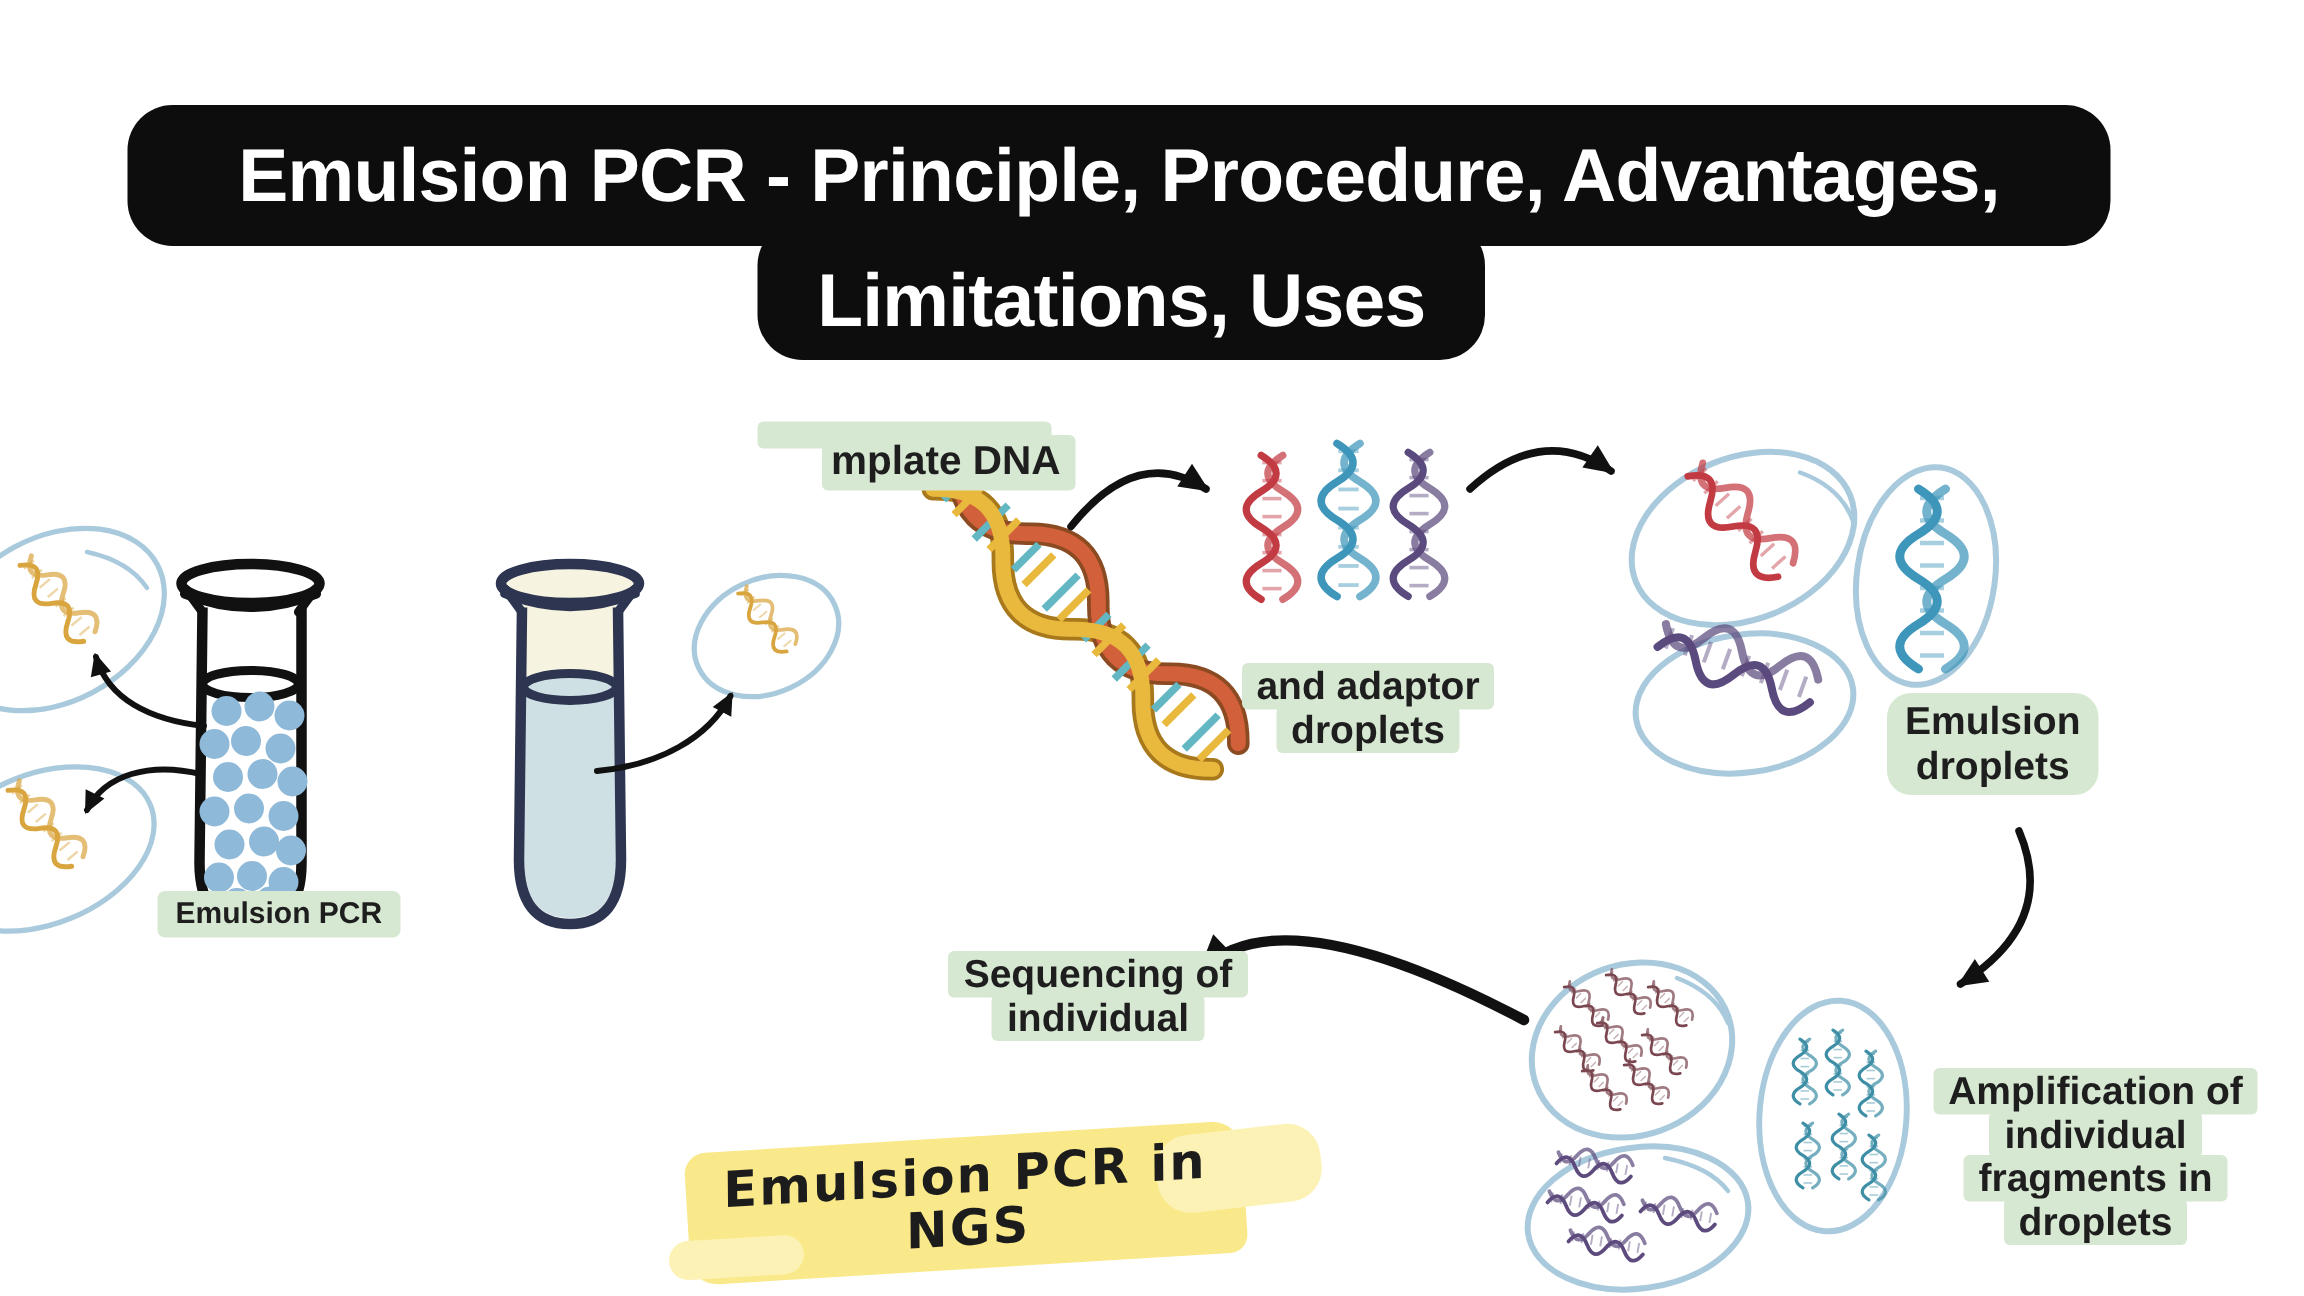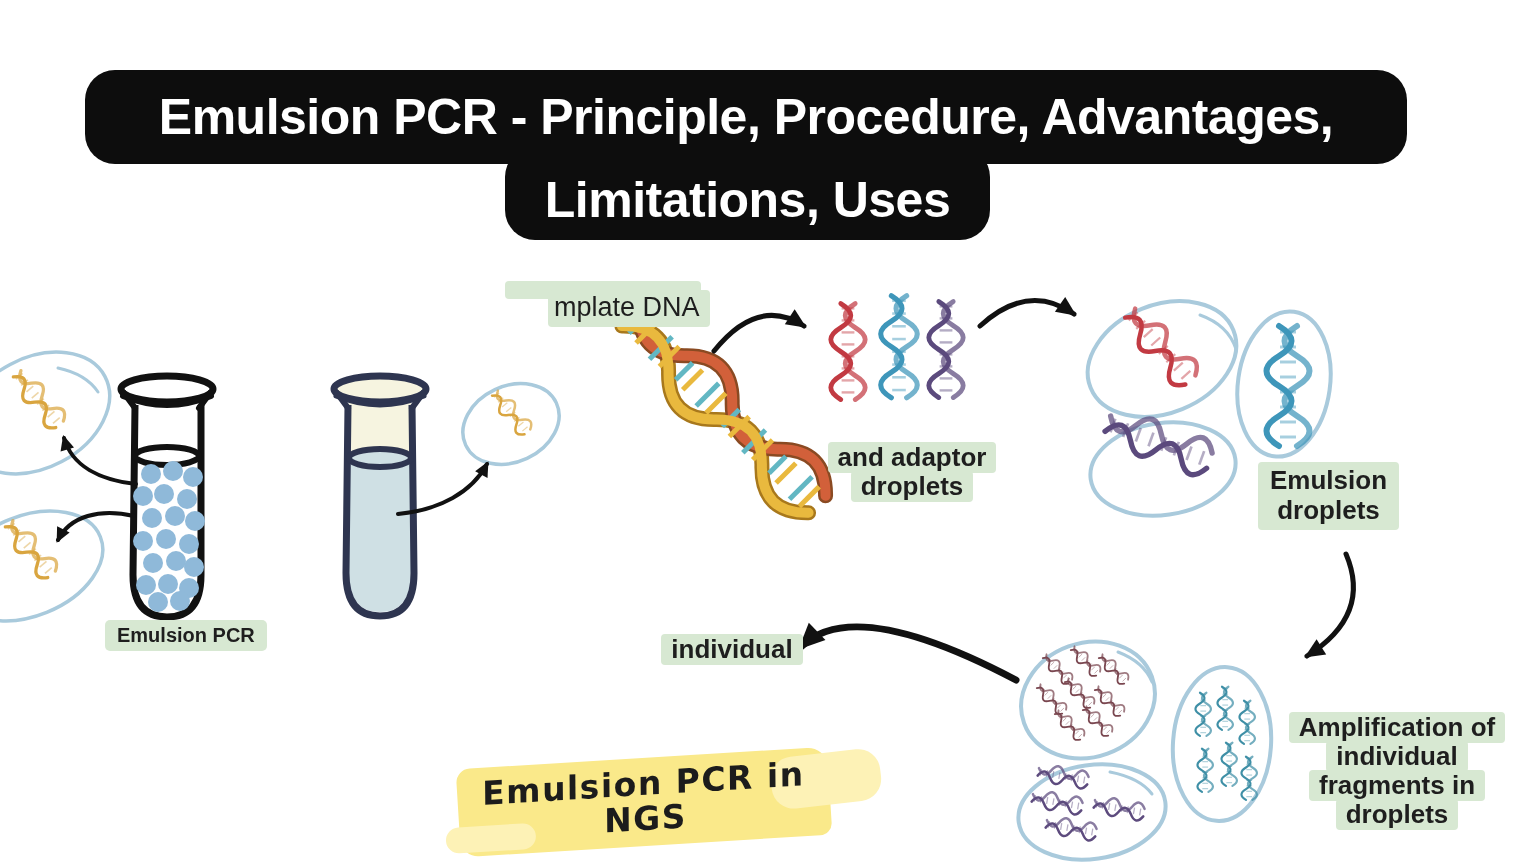--- a/index.html
+++ b/index.html
@@ -11,30 +11,30 @@
   .banner1{left:85px;top:70px;width:1322px;height:94px;}
   .banner2{left:505px;top:147px;width:485px;height:93px;}
   .banner-text{color:var(--banner-text);font-weight:700;font-size:50px;letter-spacing:-0.5px;
                white-space:nowrap;}
   .banner2 .banner-text{padding-top:12px;}
   
   .steplabel{position:absolute;display:flex;flex-direction:column;align-items:center;
              font-weight:700;font-size:26px;color:var(--label-text);line-height:1.12;}
   .steplabel span{background:var(--label-bg);padding:1px 10px;margin-top:-2px;
                   border-radius:4px;white-space:nowrap;}
-  .label-box{position:absolute;background:var(--label-bg);border-radius:4px;
+  .label-box{position:absolute;background:var(--label-bg);border-radius:16px;
              color:var(--label-text);font-weight:700;text-align:center;line-height:1.15;}
   .tube-label{font-size:20px;padding:4px 12px;border-radius:5px;white-space:nowrap;}
   .droplets-label{left:1258px;top:462px;font-size:26px;padding:4px 12px;}
   
   .tdna{position:absolute;left:505px;top:281px;}
   .tdna .strip{position:absolute;left:0;top:0;width:196px;height:18px;
                background:var(--label-bg);border-radius:4px;}
   .tdna .boxpart{position:absolute;left:43px;top:9px;background:var(--label-bg);
-                 border-radius:4px;padding:2px 10px 4px 6px;font-weight:400;font-size:27px;
+                 border-radius:4px;padding:2px 10px 4px 6px;font-weight:700;font-size:27px;
                  color:var(--label-text);white-space:nowrap;}
   
   .ngs{position:absolute;left:458px;top:758px;width:372px;height:88px;
        background:var(--highlight-yellow);border-radius:14px 20px 12px 18px;
        transform:rotate(-3.5deg);display:flex;flex-direction:column;align-items:center;
        justify-content:center;}
   .ngs::before{content:"";position:absolute;right:-52px;top:6px;width:110px;height:52px;
        background:#fdf2b6;border-radius:22px;transform:rotate(-3deg);z-index:-1;}
   .ngs::after{content:"";position:absolute;left:-14px;bottom:4px;width:90px;height:26px;
        background:#fdf2b6;border-radius:14px;z-index:-1;}
@@ -219,21 +219,21 @@
     </g>
   </svg>
 
   <div class="banner banner2">
     <div class="banner-text">Limitations, Uses</div>
   </div>
   <div class="banner banner1">
     <div class="banner-text">Emulsion PCR - Principle, Procedure, Advantages,</div>
   </div>
 
-  <div class="label-box tube-label" style="left:105px;top:620px;">Emulsion PCR</div>
+  <div class="label-box tube-label" style="left:105px;top:594px;">Emulsion PCR</div>
 
   <div class="tdna">
     <div class="strip"></div>
     <div class="boxpart">mplate DNA</div>
   </div>
 
   <div class="steplabel" style="left:812px;top:444px;width:200px;">
     <span>and adaptor</span>
     <span>droplets</span>
   </div>
@@ -244,20 +244,21 @@
   </div>
 
   <div class="steplabel" style="left:1292px;top:714px;width:210px;text-align:center;">
     <span>Amplification of</span>
     <span>individual</span>
     <span>fragments in</span>
     <span>droplets</span>
   </div>
 
   <div class="steplabel" style="left:612px;top:636px;width:240px;">
+    <span>Sequencing of</span>
     <span>individual</span>
   </div>
 
   <div class="ngs">
     <div>Emulsion PCR in</div>
     <div>NGS</div>
   </div>
 
 </div>
 

